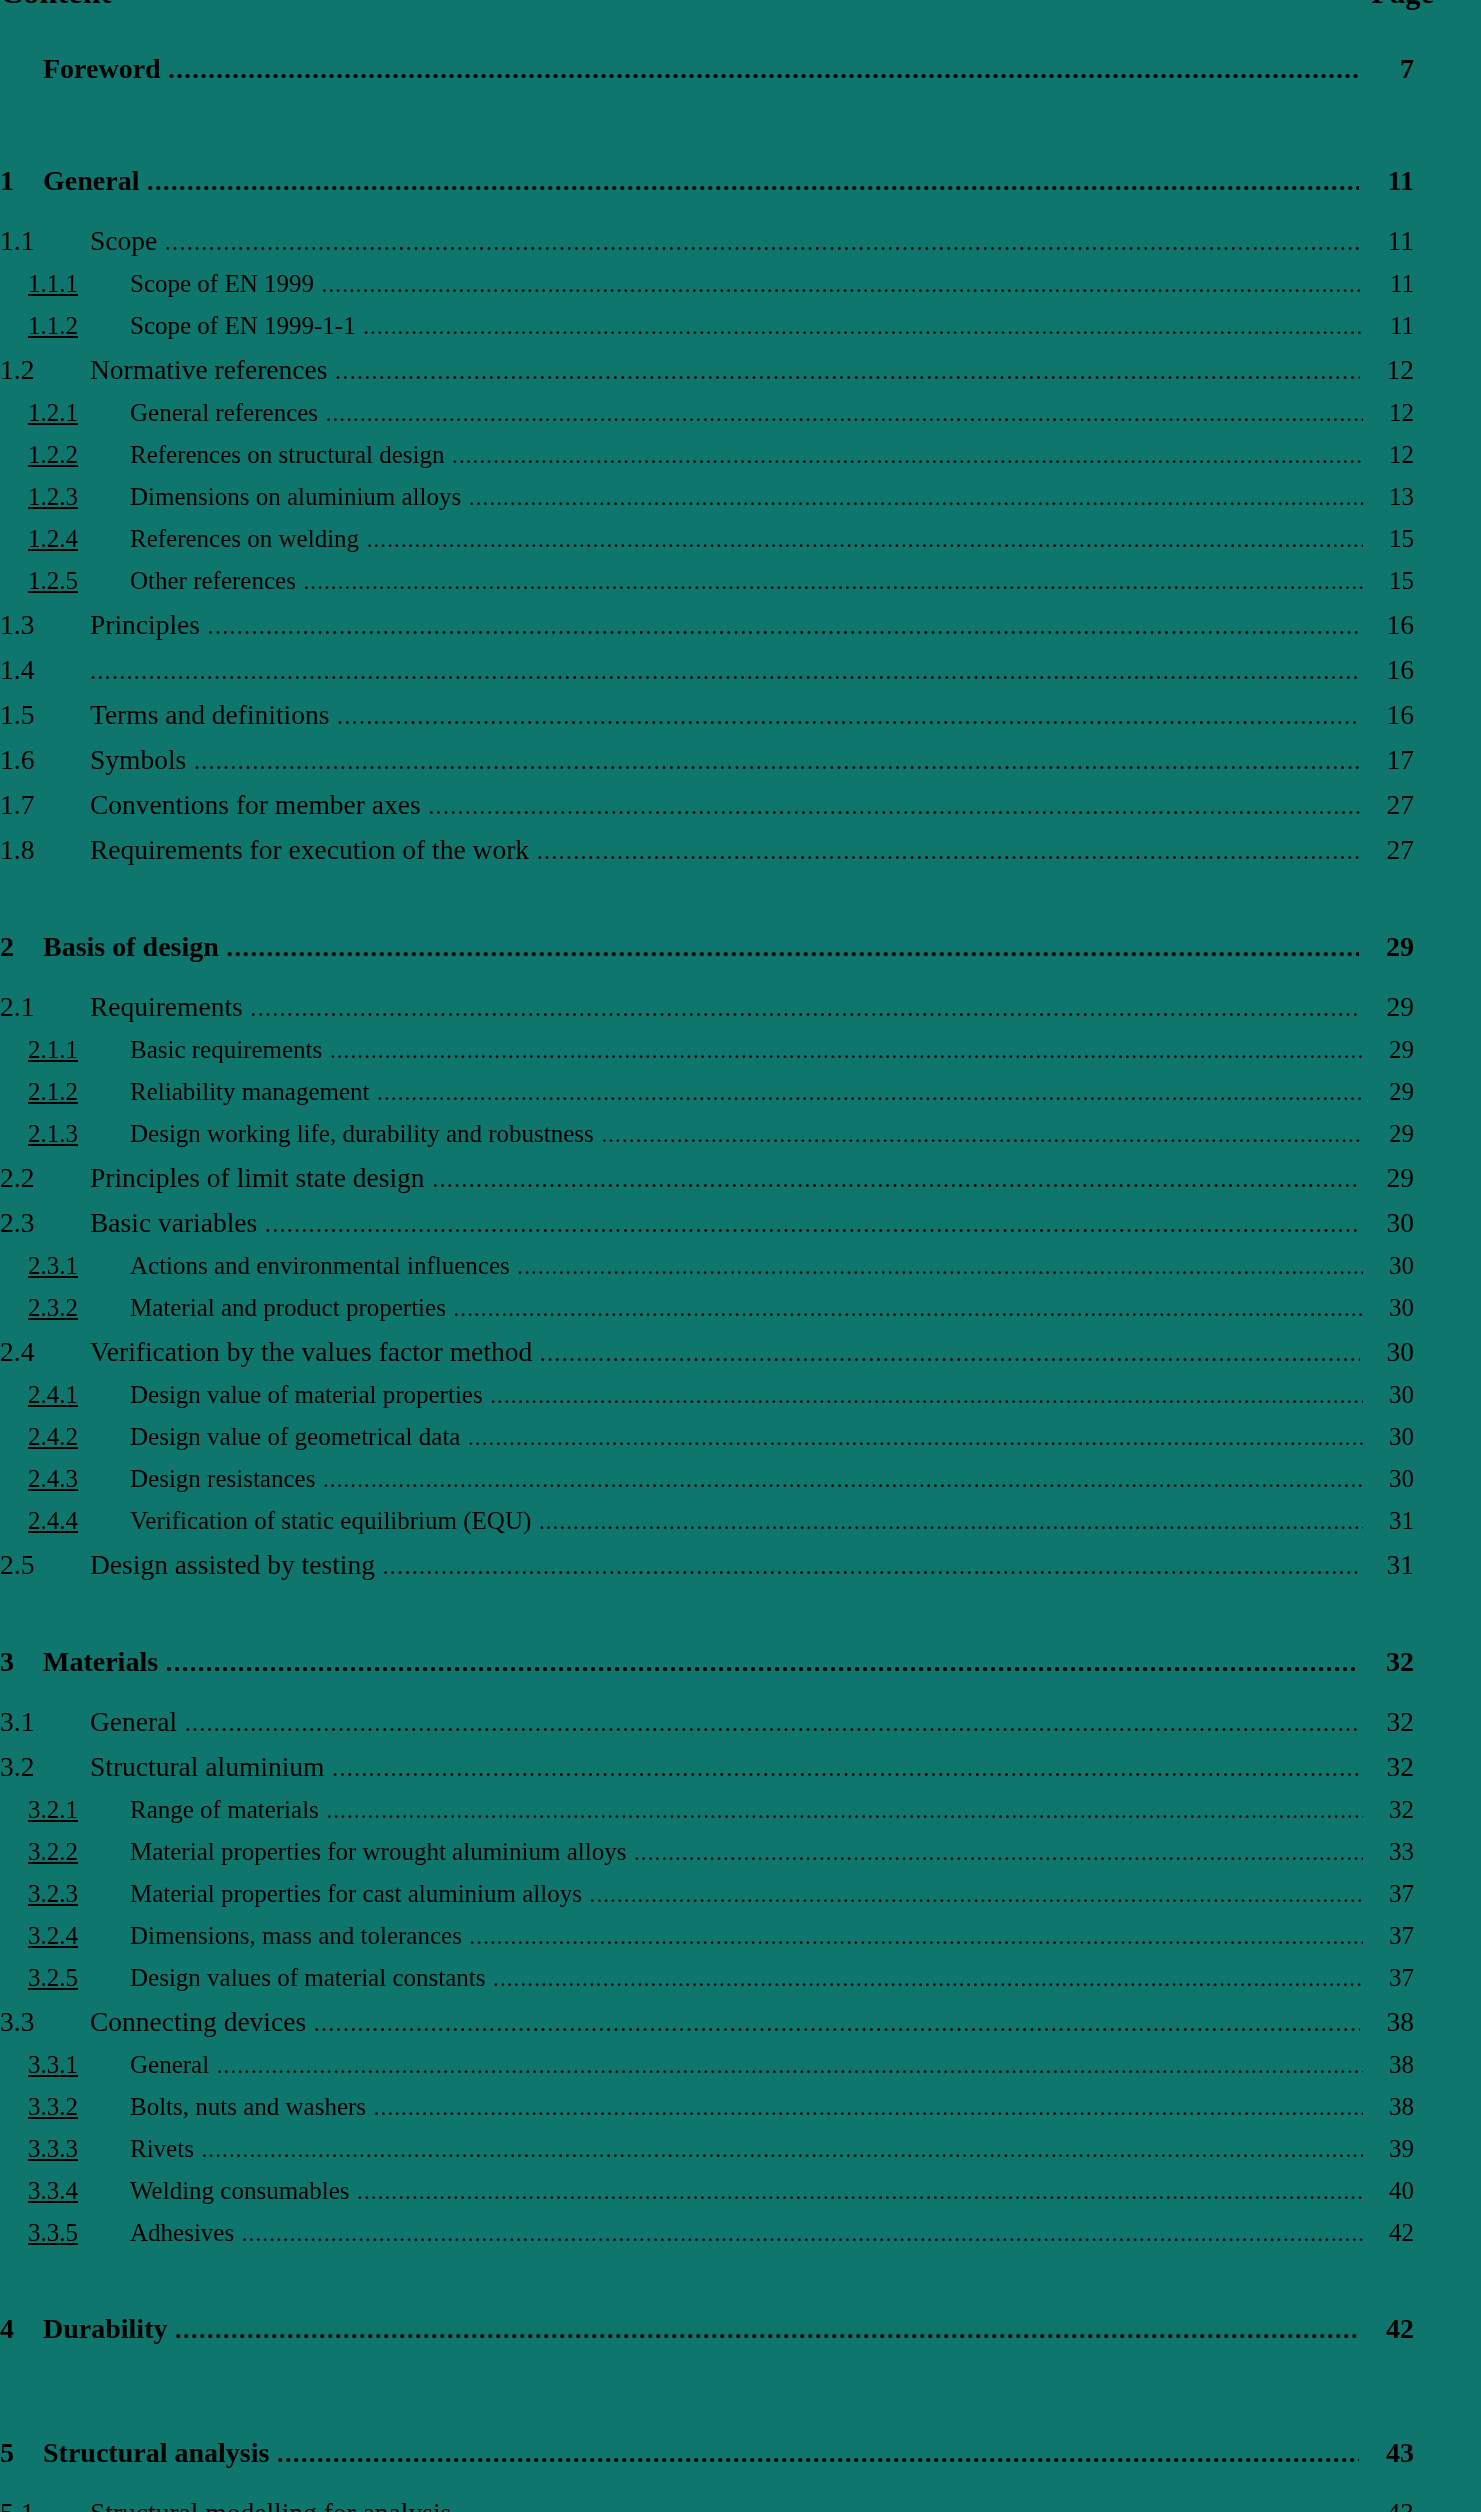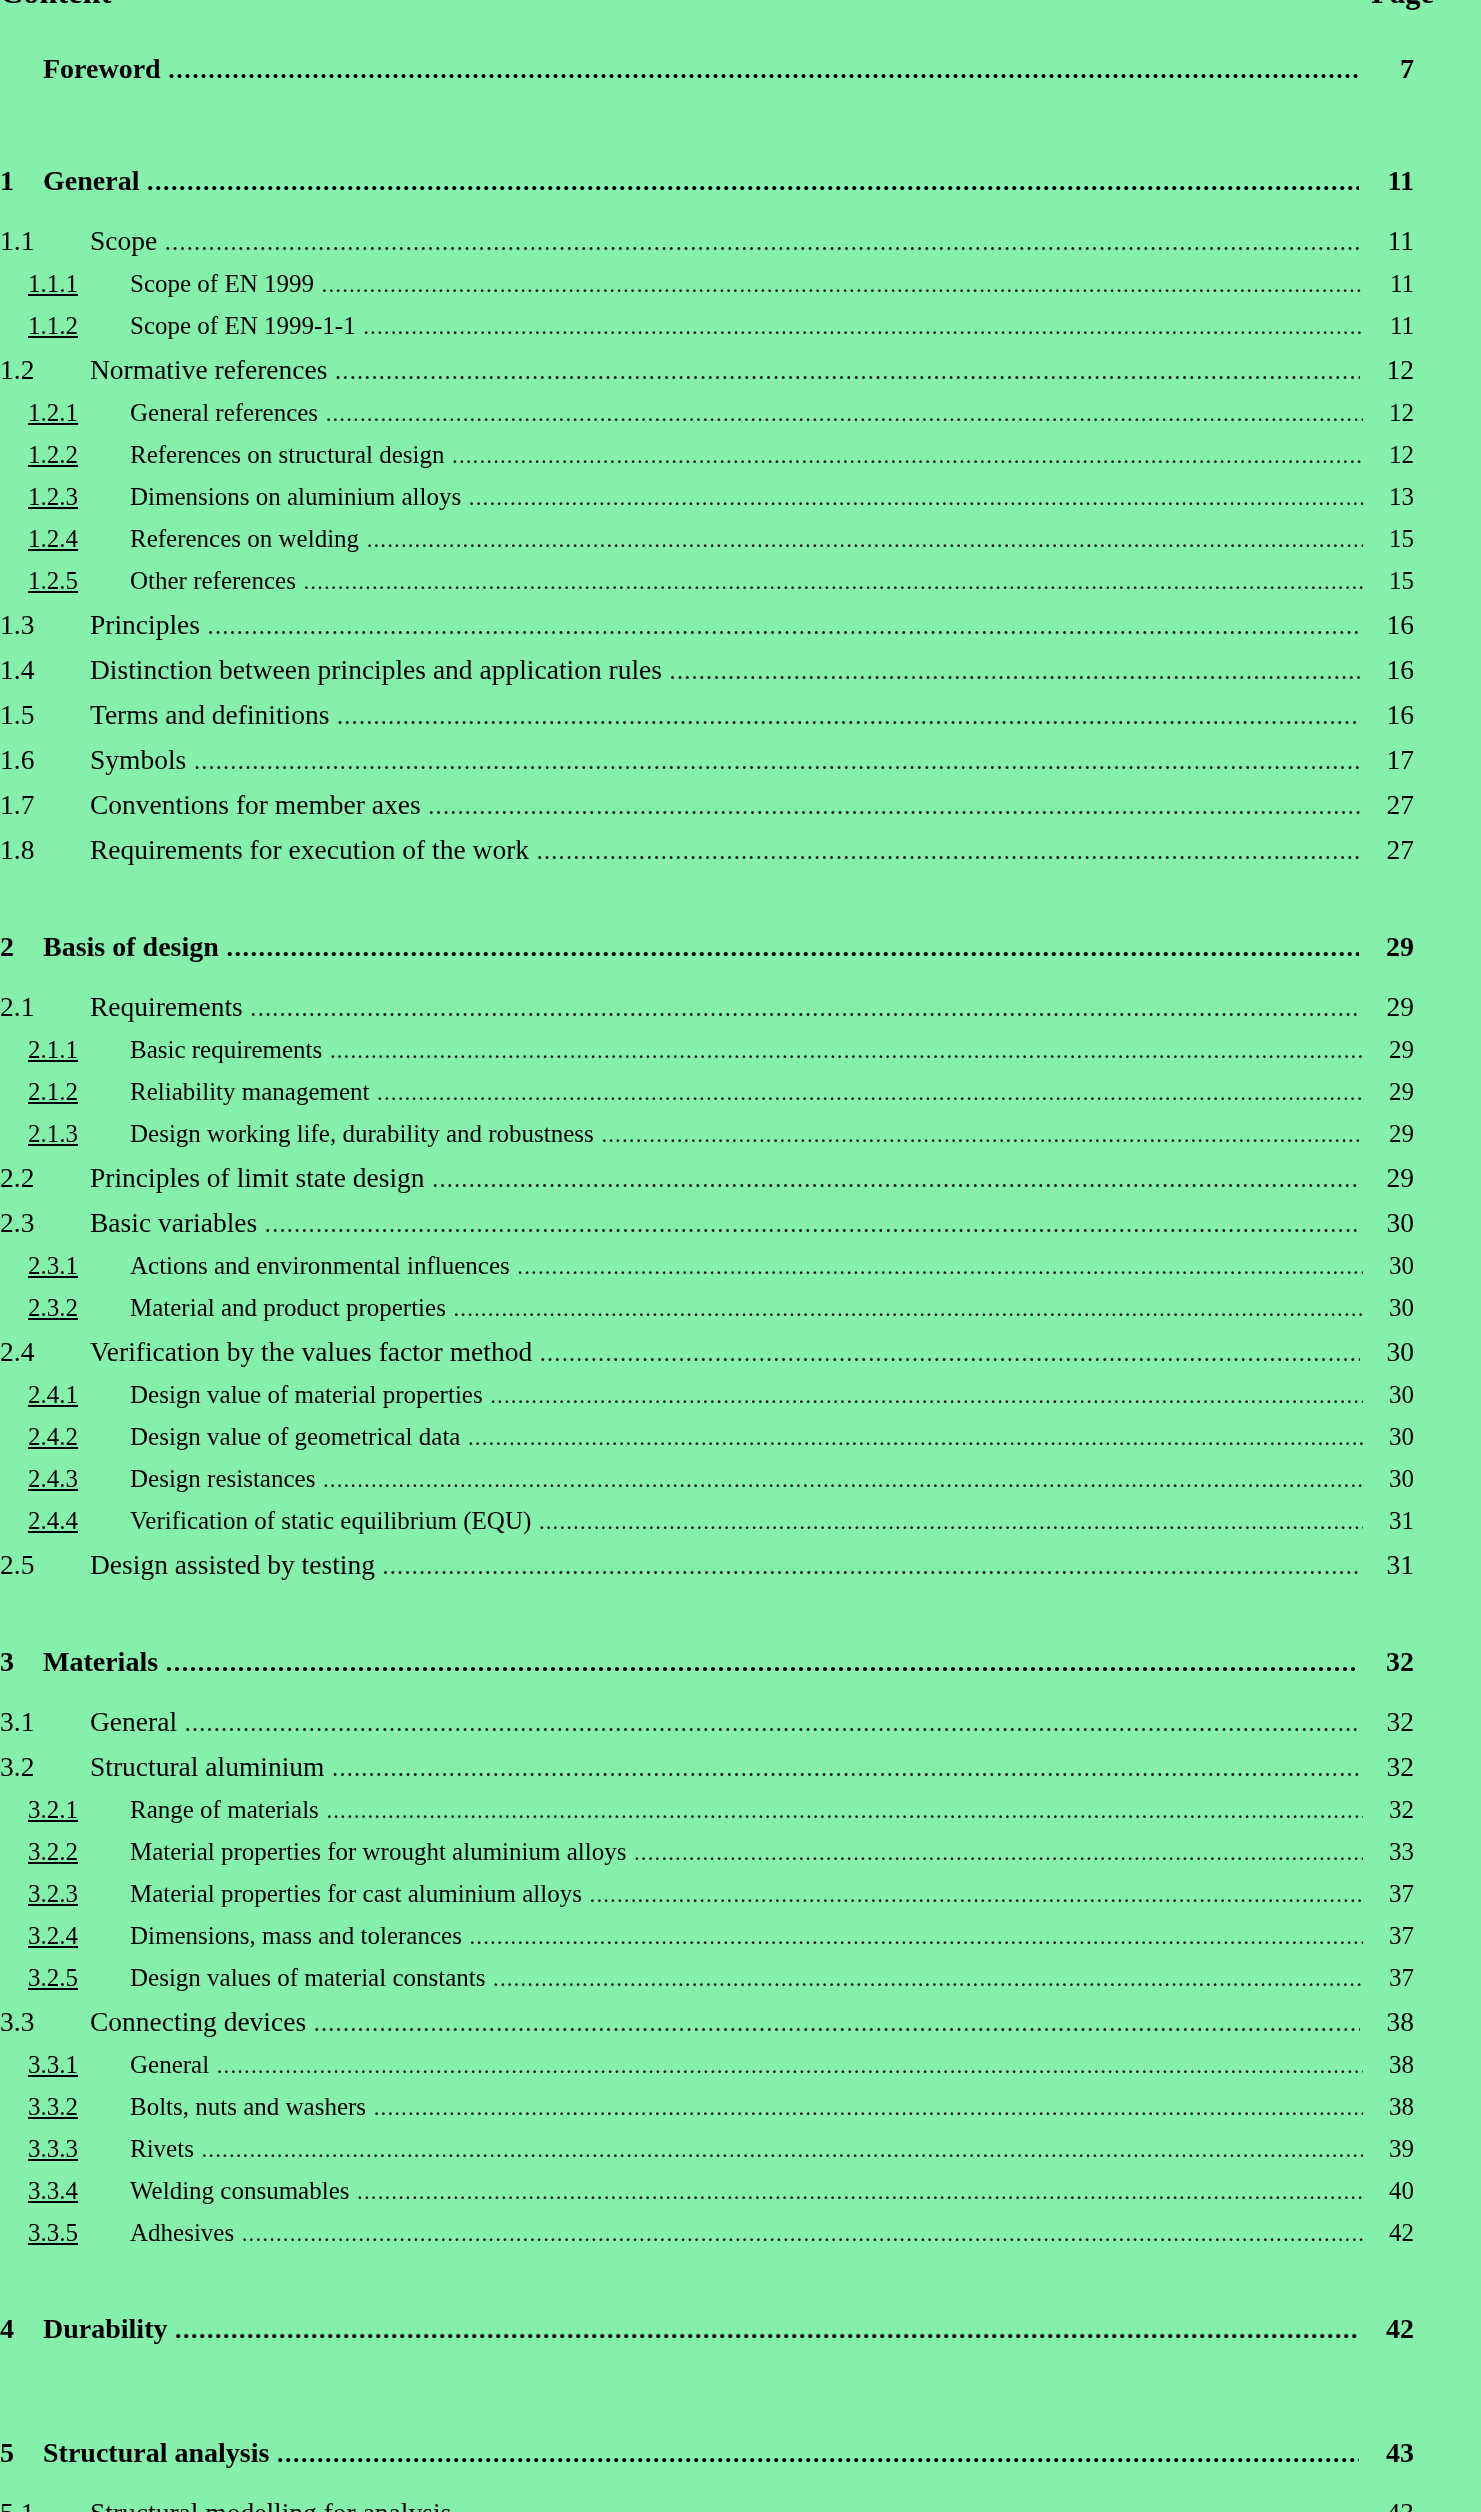--- a/index.html
+++ b/index.html
@@ -14,21 +14,21 @@
     color: #000000;
     -webkit-font-smoothing: none;
   }
 
   
   #page {
     position: relative;
     width: 1482px;
     height: 2512px;
     overflow: hidden;
-    background: #86efac;
+    background: #0f766e;
   }
 
   #page-inner {
     position: absolute;
     left: -23px;
     top: -26px;
     width: 1504px;
   }
 
   
@@ -205,21 +205,20 @@
           <span class="pagenum">15</span>
         </div>
         <div class="toc-line lvl2">
           <span class="num">1.3</span>
           <span class="title">Principles</span>
           <span class="leader">...................................................................................................................................................................................................................................................................................</span>
           <span class="pagenum">16</span>
         </div>
         <div class="toc-line lvl2">
           <span class="num">1.4</span>
-          <span class="title">Distinction between principles and application rules</span>
           <span class="leader">...................................................................................................................................................................................................................................................................................</span>
           <span class="pagenum">16</span>
         </div>
         <div class="toc-line lvl2">
           <span class="num">1.5</span>
           <span class="title">Terms and definitions</span>
           <span class="leader">...................................................................................................................................................................................................................................................................................</span>
           <span class="pagenum">16</span>
         </div>
         <div class="toc-line lvl2">

